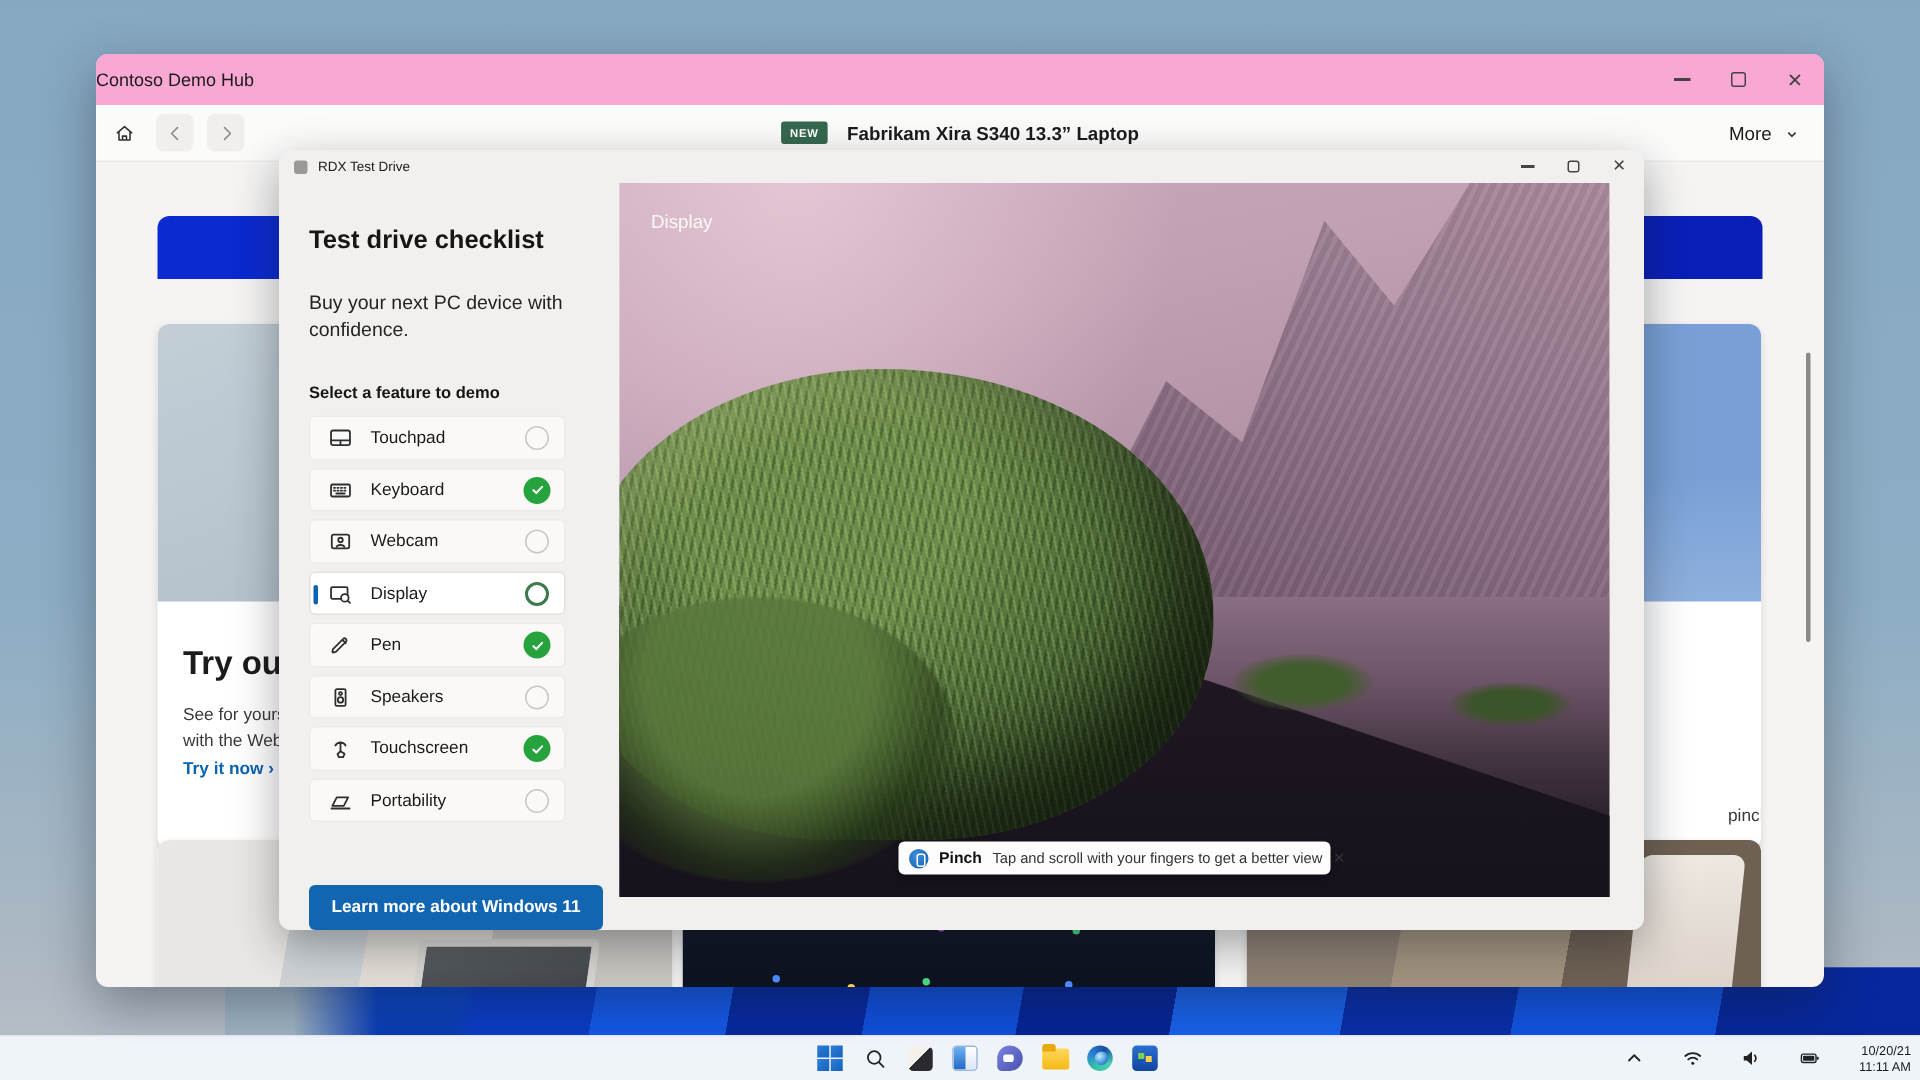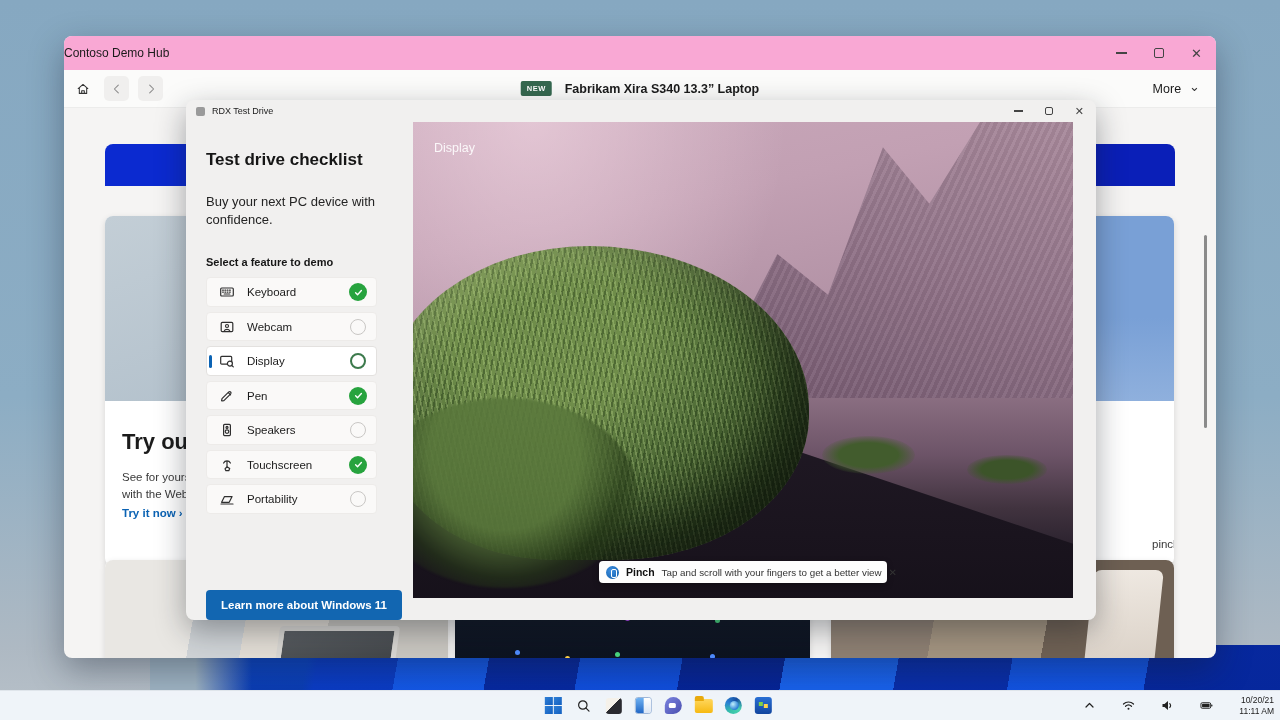--- a/index.html
+++ b/index.html
@@ -300,20 +300,32 @@
       <span class="wc wc-max"></span>
       <span class="wc wc-close">✕</span>
     </div>
   </div>
 
   <div class="rdx-panel">
     <div class="panel-heading">Test drive checklist</div>
     <div class="panel-sub">Buy your next PC device with confidence.</div>
     <div class="panel-label">Select a feature to demo</div>
     <div class="feature-list">
+        <div class="feat-row unchecked">
+    <span class="row-icon">
+            <svg class="stroke" viewBox="0 0 16 16">
+              <rect x="1.7" y="3" width="12.6" height="9.8" rx="1.4"></rect>
+              <path d="M1.7 9.6h12.6M8 9.6v3.2"></path>
+            </svg>
+          </span>
+    <span class="row-label">Touchpad</span>
+    <span class="row-state">
+            <span class="ring"></span>
+          </span>
+  </div>
         <div class="feat-row checked">
     <span class="row-icon">
             <svg class="stroke" viewBox="0 0 16 16">
               <rect x="1.7" y="4" width="12.6" height="8" rx="1"></rect>
               <path d="M3.6 6.2h.8M5.9 6.2h.8M8.2 6.2h.8M10.5 6.2h.8M3.6 8.1h.8M5.9 8.1h.8M8.2 8.1h.8M10.5 8.1h.8M5.2 10h5.6"></path>
             </svg>
           </span>
     <span class="row-label">Keyboard</span>
     <span class="row-state">
             <span class="check">

